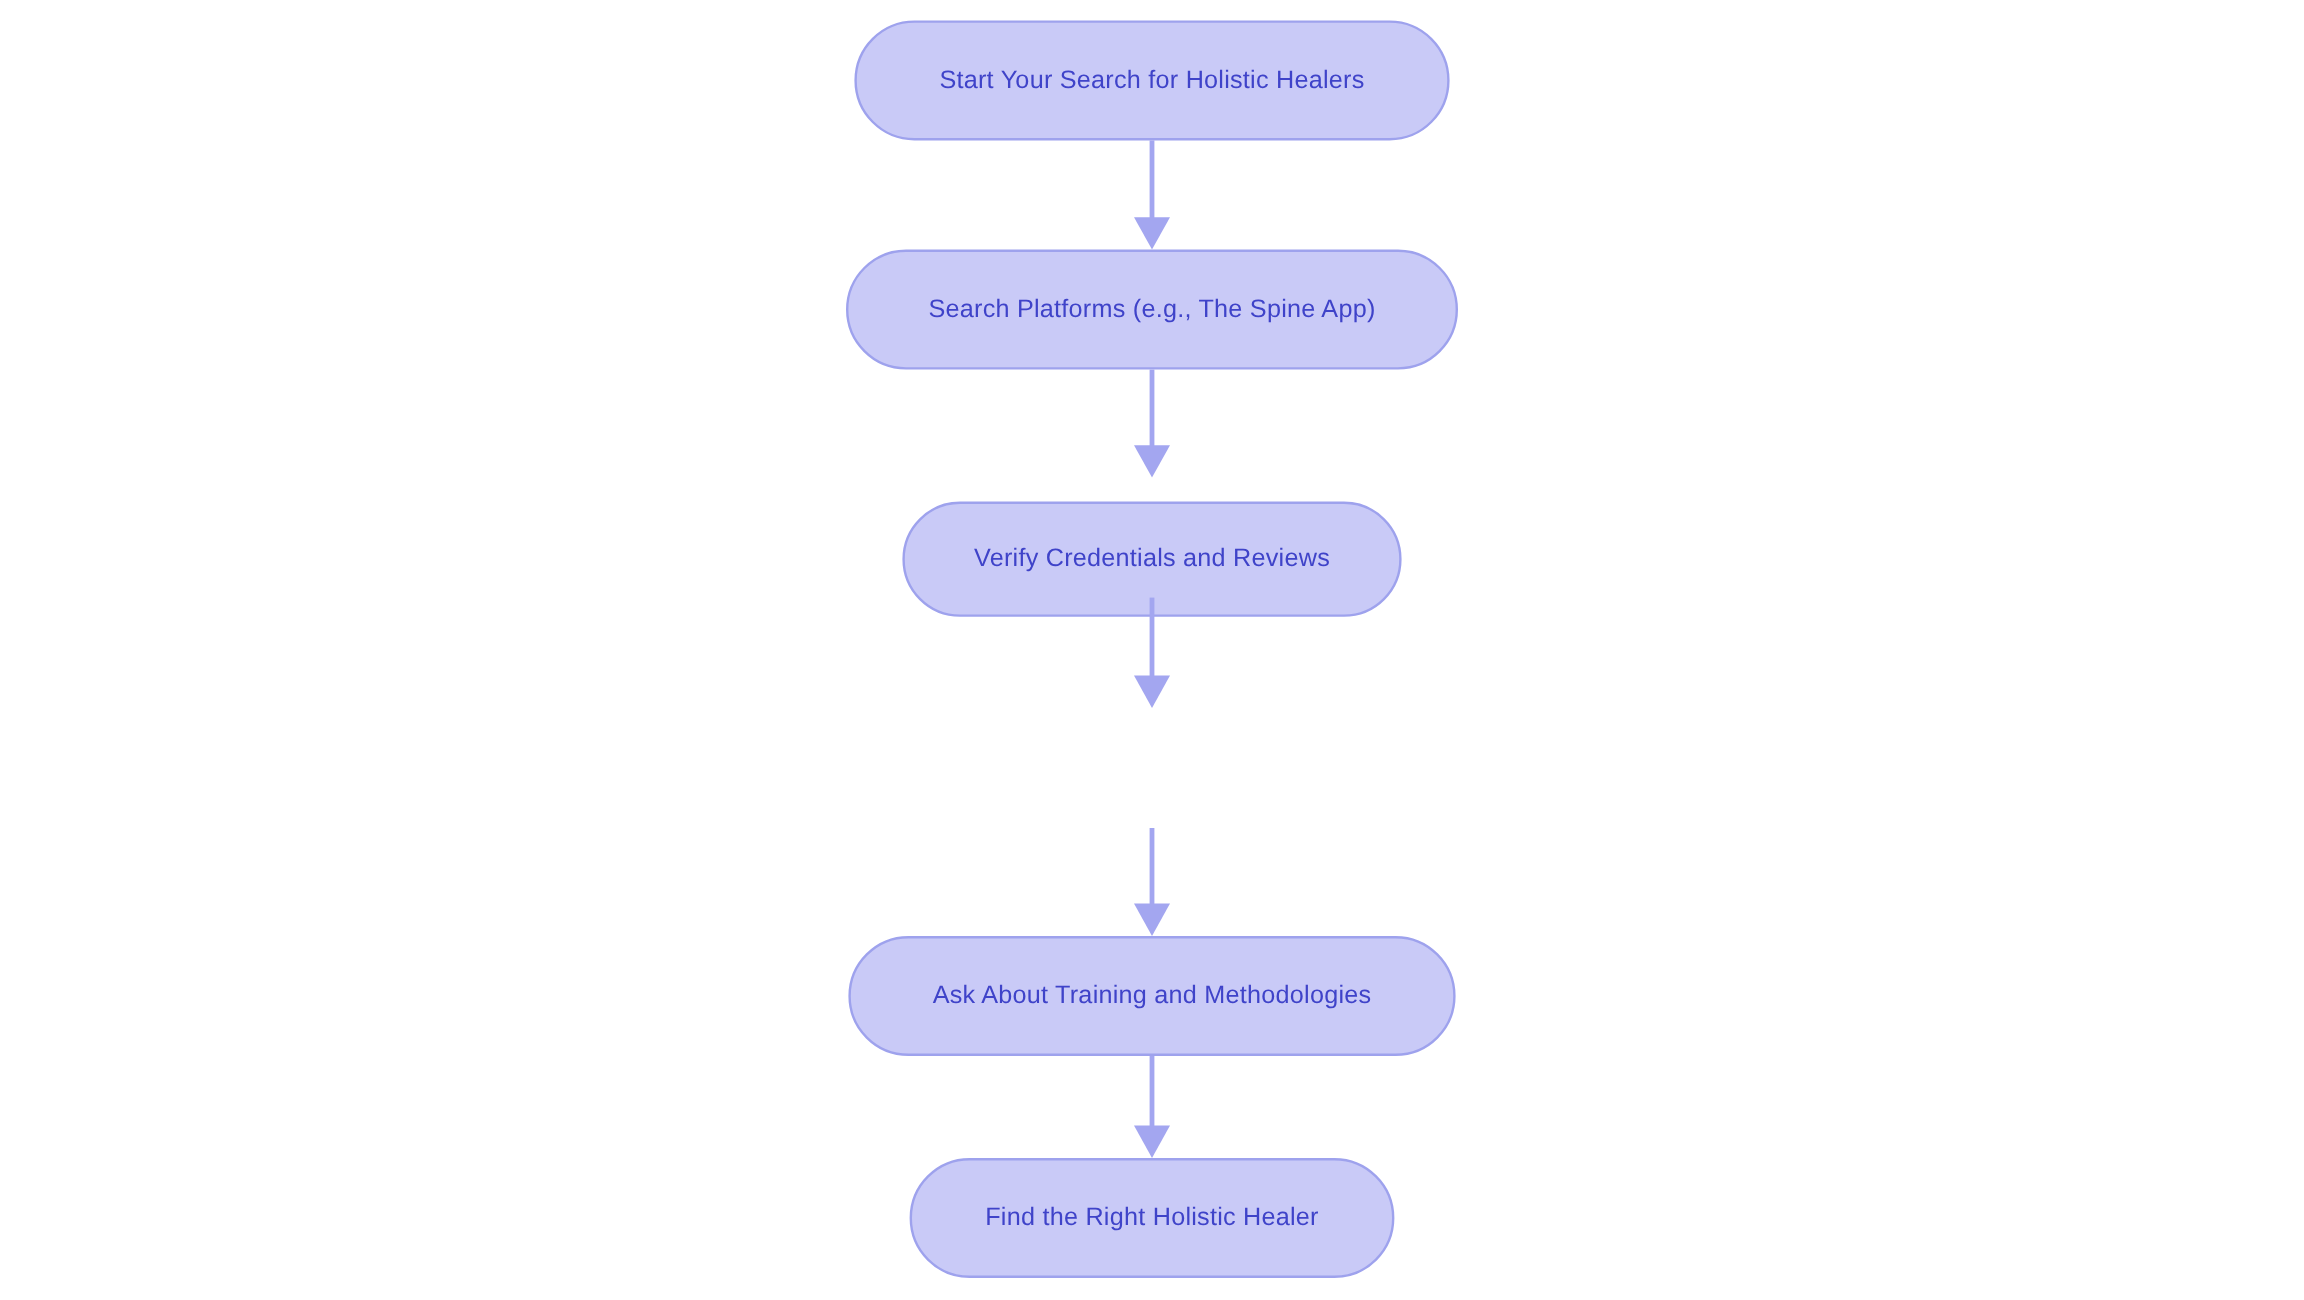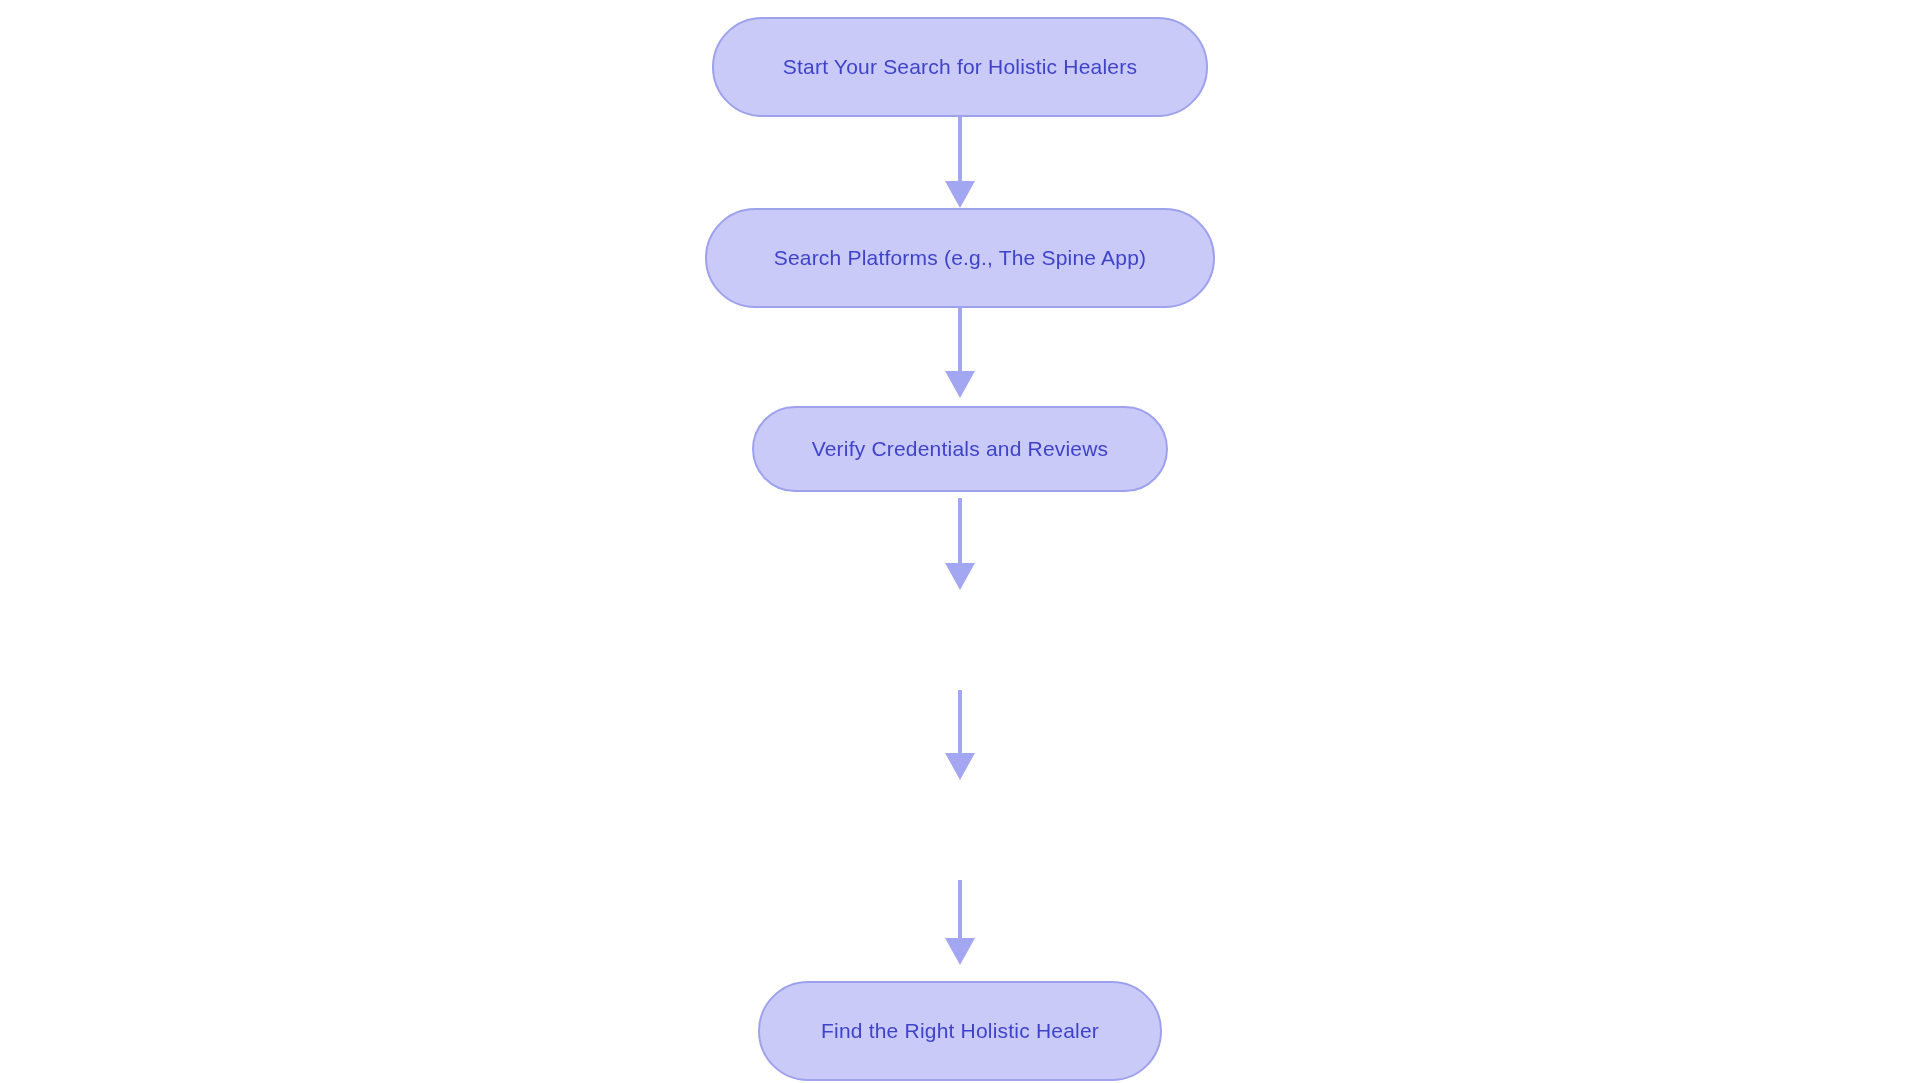--- a/index.html
+++ b/index.html
@@ -32,24 +32,24 @@
     background: var(--node-fill);
     border: 2px solid var(--node-border);
     border-radius: 52px;
     color: var(--node-text);
     font-size: 21px;
     letter-spacing: 0.2px;
     white-space: nowrap;
   }
   .n1 { left: 712px; top:  17px; width: 496px; height: 100px; }
   .n2 { left: 705px; top: 208px; width: 510px; height: 100px; }
-  .n3 { left: 752px; top: 406px; width: 416px; height: 86px; text-align: center; }
+  .n3 { left: 752px; top: 418px; width: 416px; height: 96px; text-align: center; }
   .n4 { left: 733px; top: 590px; width: 454px; height: 100px; }
   .n5 { left: 707px; top: 780px; width: 506px; height: 100px; }
-  .n6 { left: 758px; top: 965px; width: 404px; height: 100px; margin-top: 16px; }
+  .n6 { left: 758px; top: 965px; width: 404px; height: 100px; }
 
   .arrow { position: absolute; left: 944px; width: 32px; }
   .a1 { top: 117px; height: 91px; }
   .a2 { top: 308px; height: 90px; }
   .a3 { top: 498px; height: 92px; }
   .a4 { top: 690px; height: 90px; }
   .a5 { top: 880px; height: 85px; }
   .arrow .stem {
     position: absolute;
     left: 14px;
@@ -94,20 +94,21 @@
     <div class="stem"></div>
     <div class="head"></div>
   </div>
 
 
   <div class="arrow a4">
     <div class="stem"></div>
     <div class="head"></div>
   </div>
 
+  <div class="node n5">Ask About Training and Methodologies</div>
 
   <div class="arrow a5">
     <div class="stem"></div>
     <div class="head"></div>
   </div>
 
   <div class="node n6">Find the Right Holistic Healer</div>
 
 </div>
 

